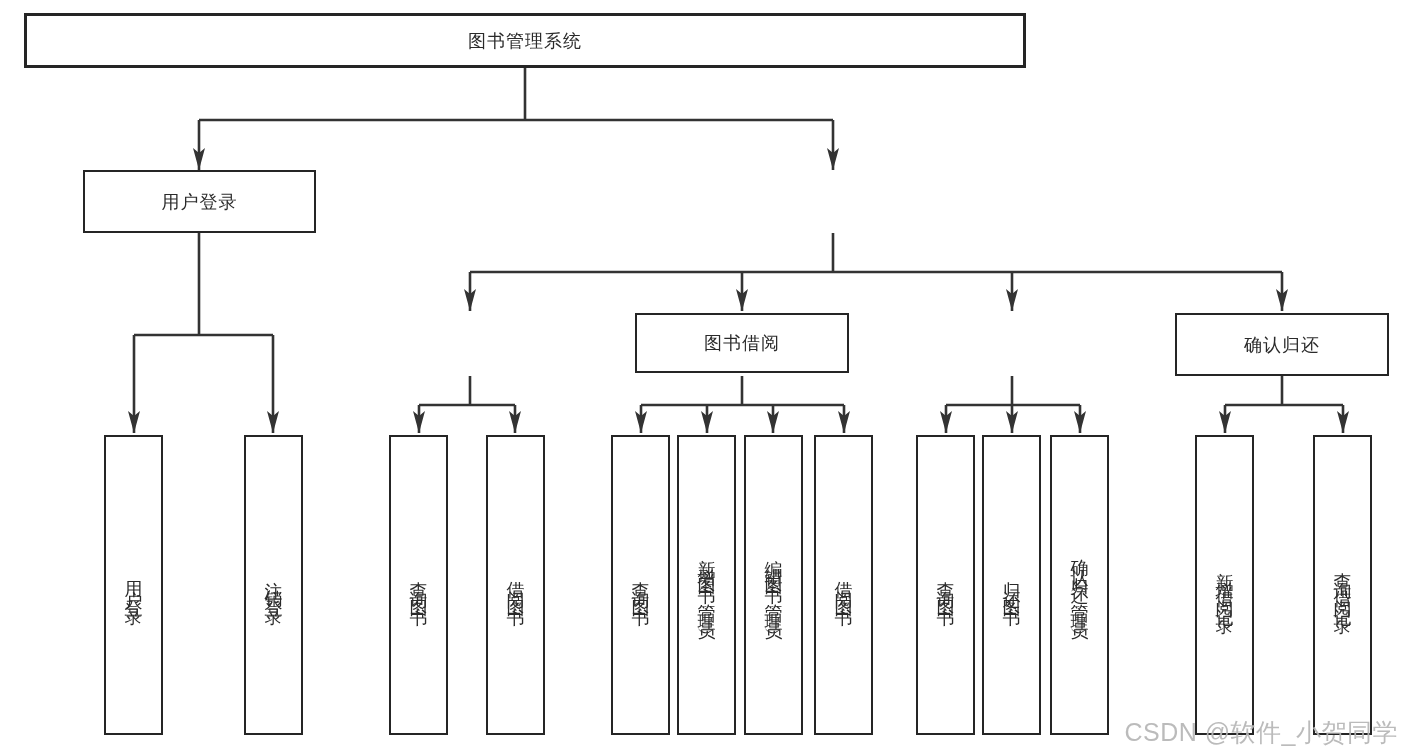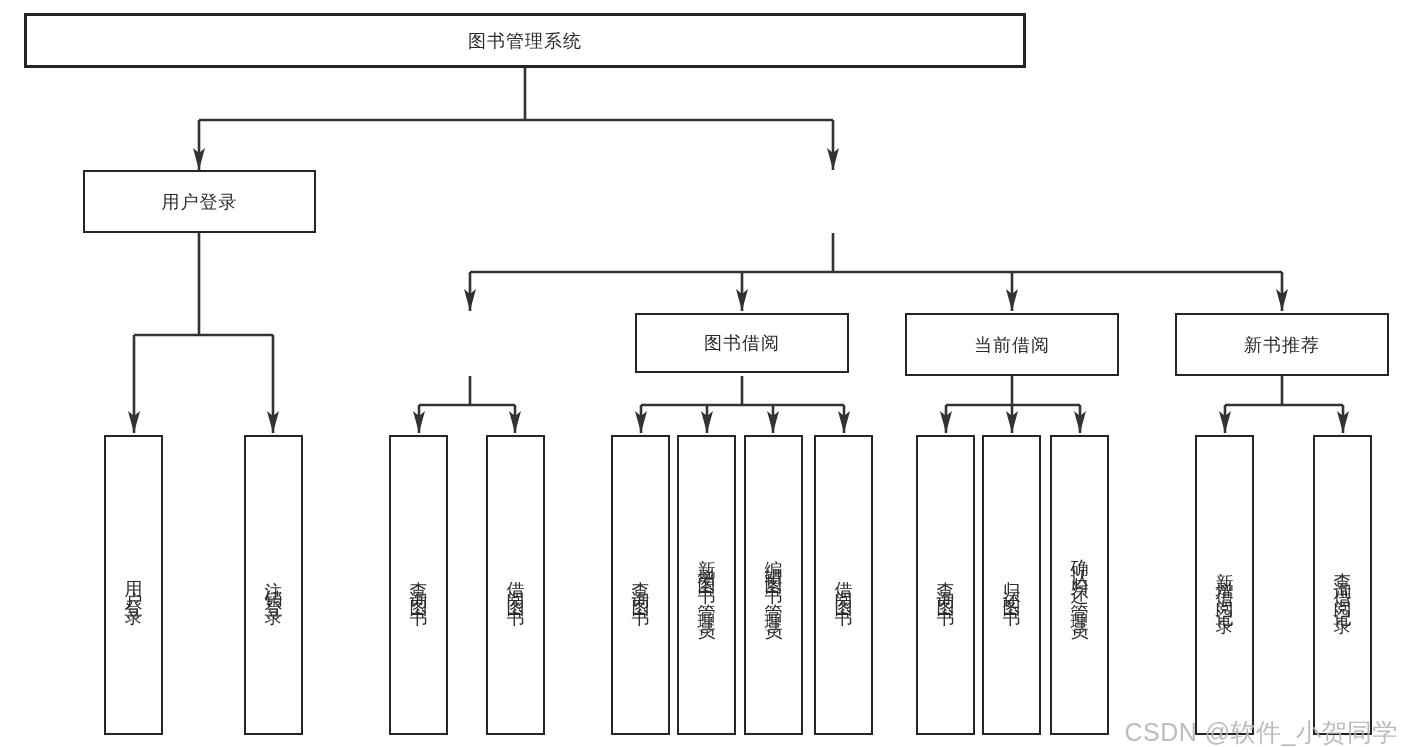--- a/index.html
+++ b/index.html
@@ -131,22 +131,21 @@
       <path class="cl" d="M1225,405 V433" marker-end="url(#arrow)"></path>
       <path class="cl" d="M1343,405 V433" marker-end="url(#arrow)"></path>
     </g>
   </svg>
 
   <div class="node root" style="left:24px;top:13px;width:1002px;height:55px">图书管理系统</div>
 
   <div class="node" style="left:83px;top:170px;width:233px;height:63px">用户登录</div>
 
   <div class="node" style="left:635px;top:313px;width:214px;height:60px">图书借阅</div>
-  <div class="node" style="left:905px;top:313px;width:214px;height:63px">当前借阅</div>
-  <div class="node" style="left:1175px;top:313px;width:214px;height:63px">新书推荐</div>
+  <div class="node" style="left:1175px;top:313px;width:214px;height:63px">确认归还</div>
 
   <div class="leaf" style="left:104px">
     <span class="vtext">用户登录</span>
   </div>
   <div class="leaf" style="left:244px">
     <span class="vtext">注销登录</span>
   </div>
 
   <div class="leaf" style="left:389px">
     <span class="vtext">查询图书</span>

